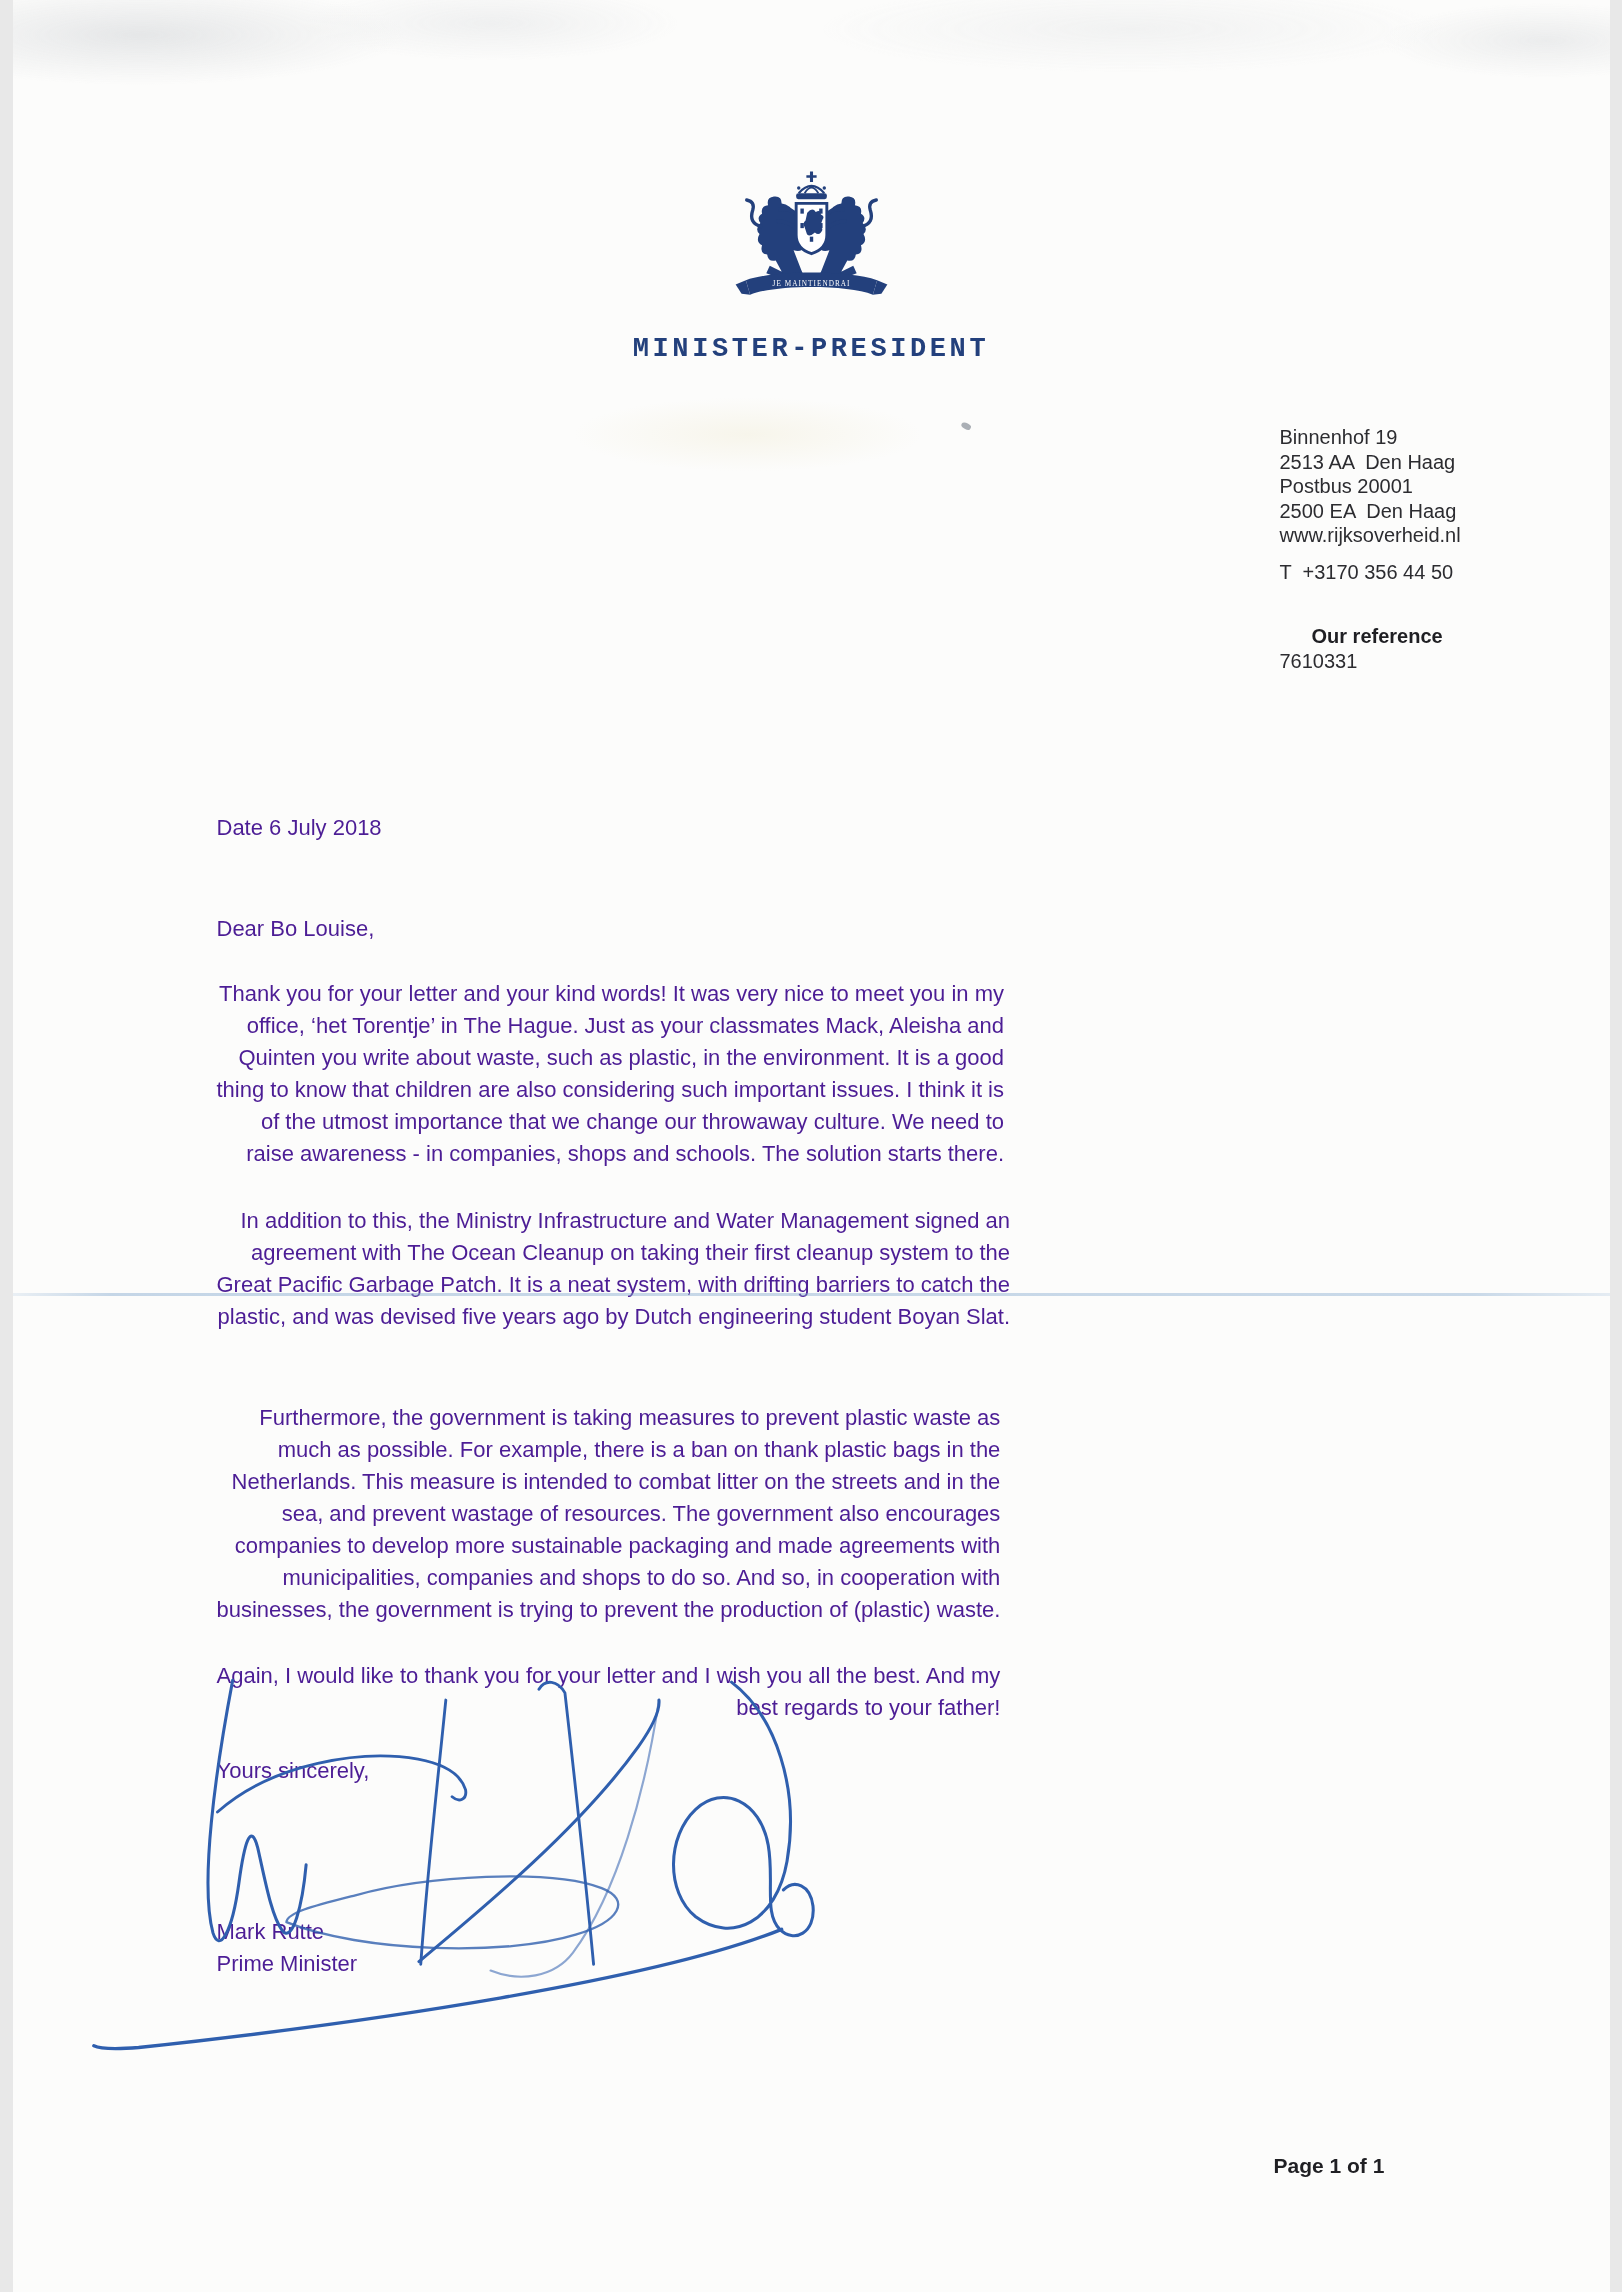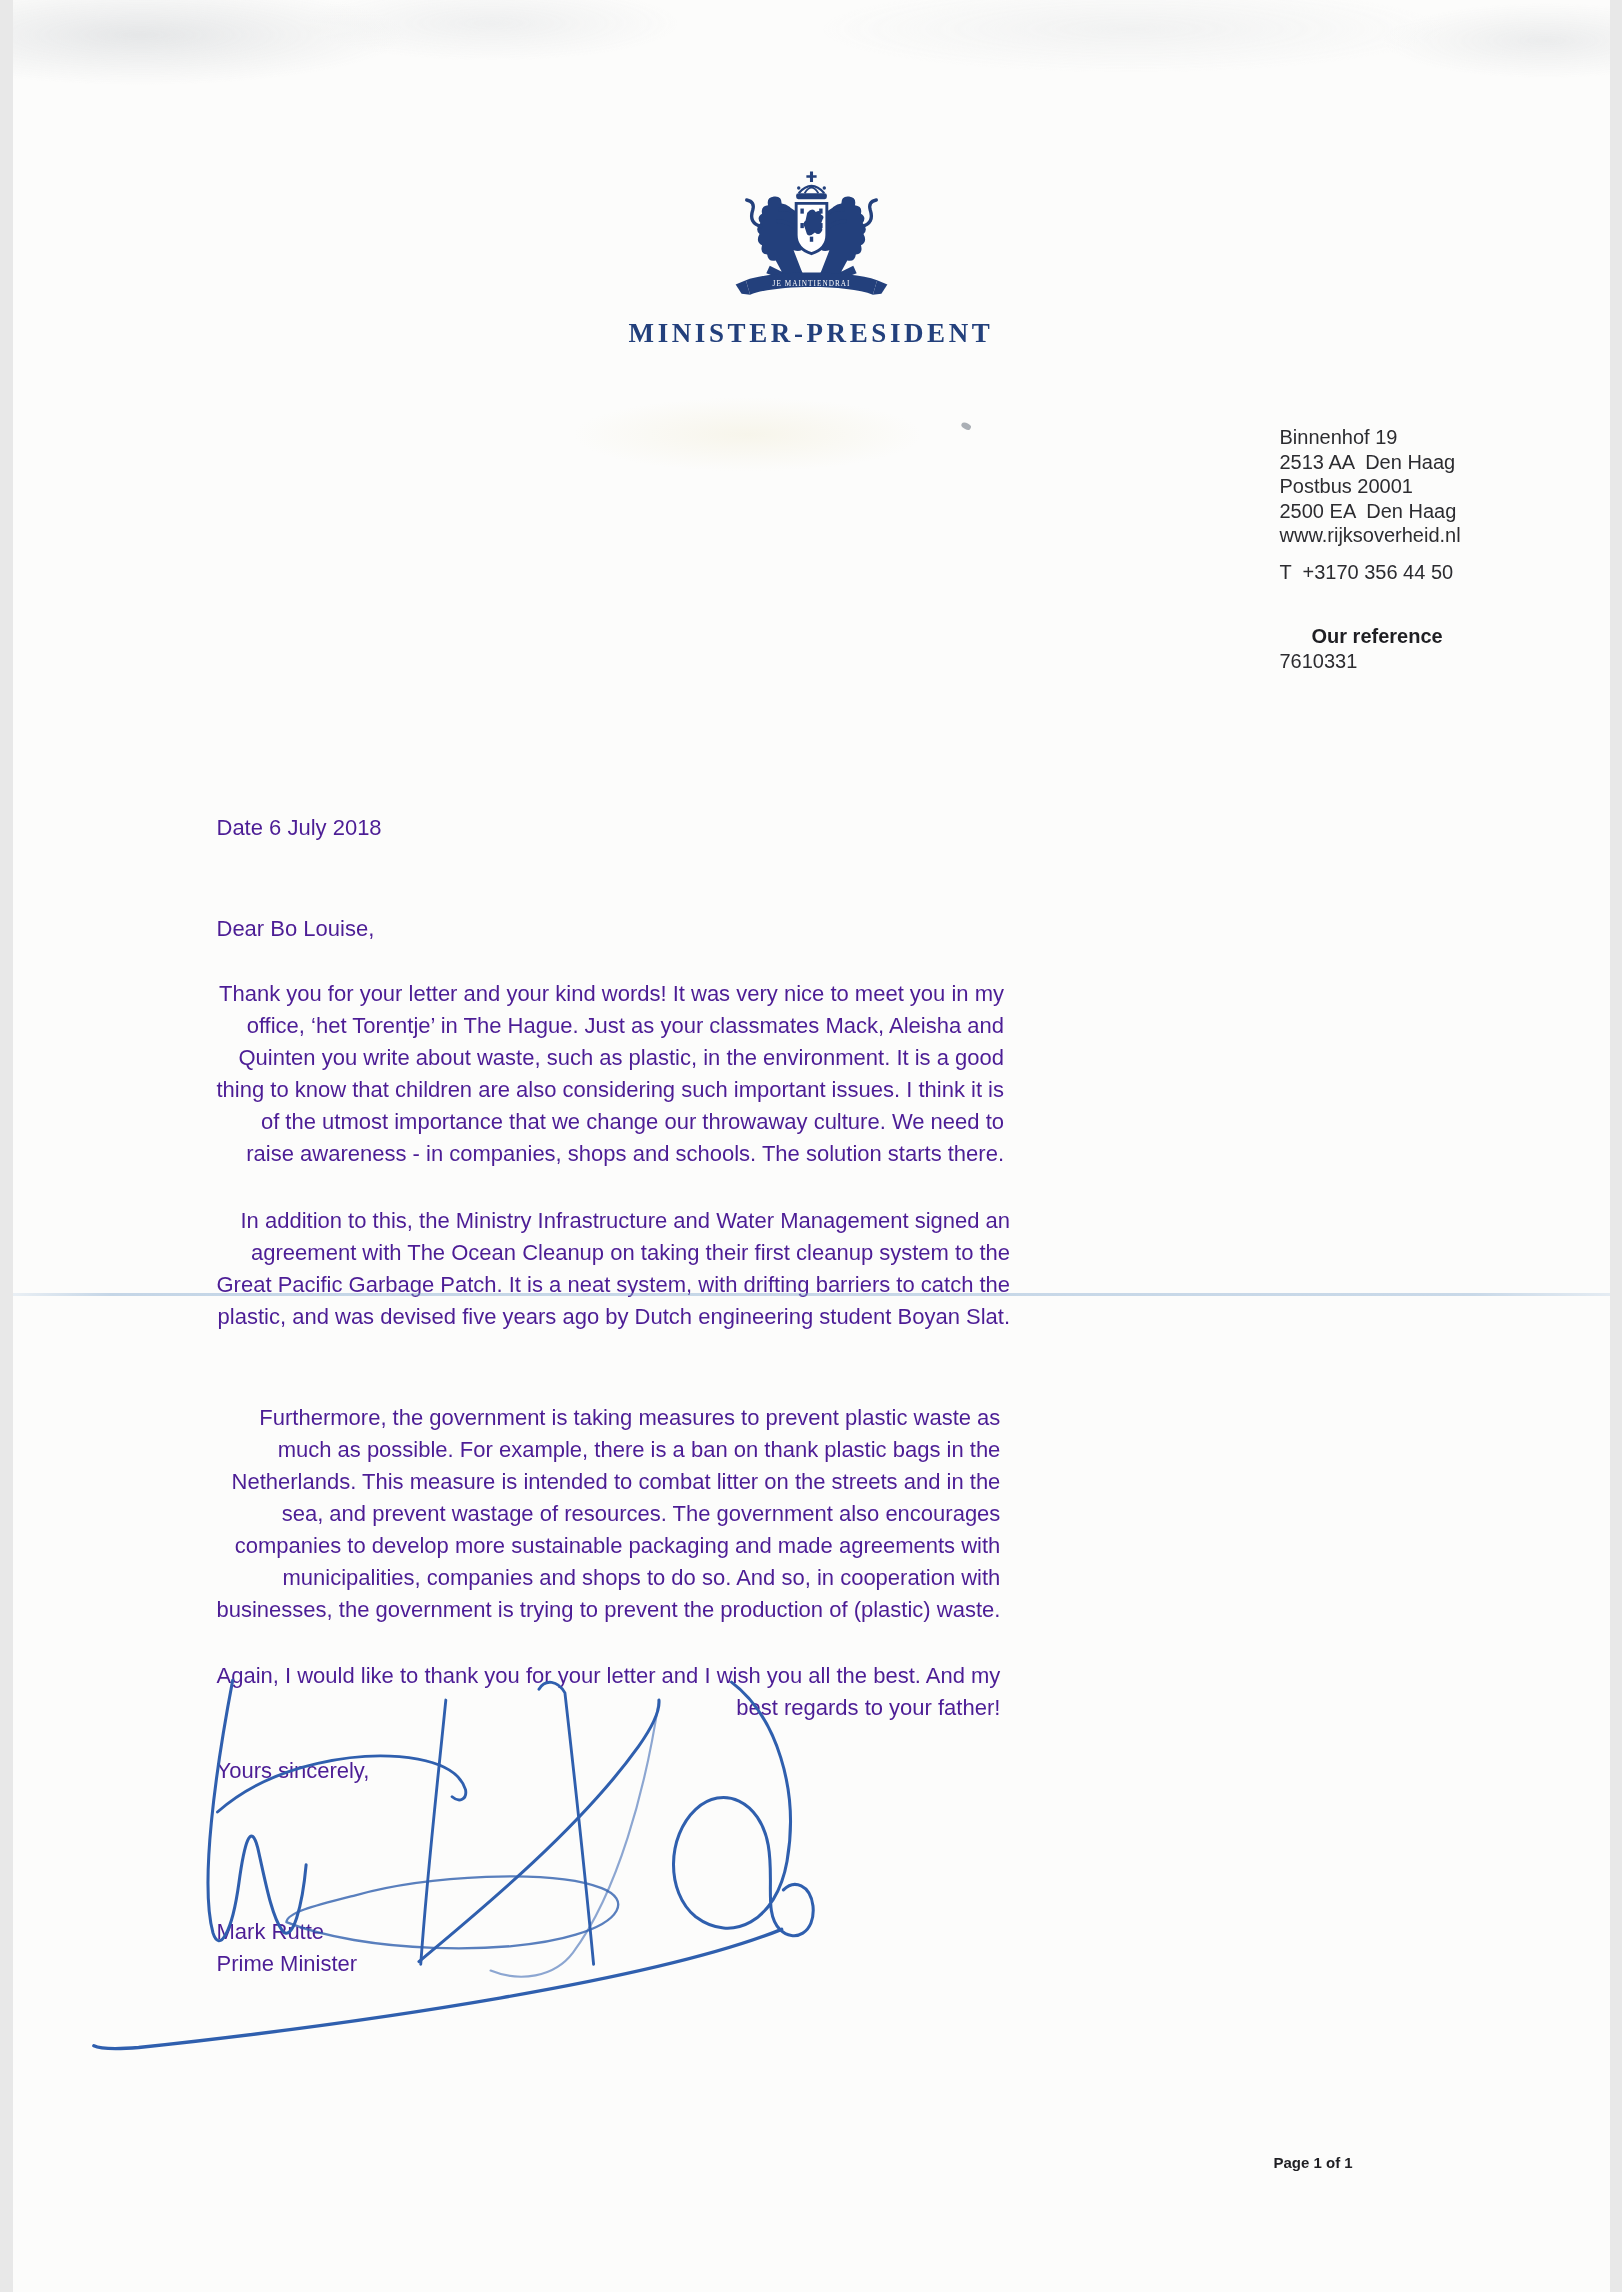--- a/index.html
+++ b/index.html
@@ -23,39 +23,39 @@
     background:radial-gradient(ellipse 50% 50% at 50% 50%, rgba(238,232,205,.35), transparent 75%);
   }
   .speck{
     position:absolute;left:948px;top:423px;width:9.9px;height:6.3px;border-radius:60% 40% 50% 50%;
     background:#8f959d;transform:rotate(32deg);opacity:.75;
   }
   
   .letterhead{position:absolute;left:0;top:170px;width:100%;text-align:center;}
   .crest{display:block;margin:0 auto;}
   .lh-title{
-    margin-top:7px;font-family:Liberation Serif, serif;font-weight:bold;
+    margin-top:23px;font-family:Liberation Mono, monospace;font-weight:bold;
     font-size:27px;letter-spacing:3.6px;color:#23407c;
   }
   
   .contact{position:absolute;left:1267px;top:425px;font-size:20px;line-height:24.6px;color:#2c2c30;}
   .addr-line{white-space:pre;}
   .phone{margin-top:12.5px;white-space:pre;}
   .ref-label{margin-top:39px;font-weight:bold;color:#1f1f23;margin-left:32px;}
   
   .line,.pline{font-size:22px;line-height:32px;white-space:pre;color:#4c1d95;text-align:right;}
   .abs{position:absolute;left:204px;}
   .para{position:absolute;left:204px;}
   
   .scan-line{
     position:absolute;left:0;top:1293px;width:1623px;height:2.7px;
     background:linear-gradient(90deg,rgba(130,168,206,.15),rgba(130,168,206,.45) 6%,rgba(130,168,206,.42) 90%,rgba(130,168,206,.15));
   }
   .signature{position:absolute;left:54px;top:1664px;}
-  .footer{position:absolute;left:1261px;top:2154px;font-size:15px;font-weight:bold;color:#1f1f23;}
+  .footer{position:absolute;left:1261px;top:2154px;font-size:21px;font-weight:bold;color:#1f1f23;}
   .navy{fill:#23407c;}
   .navy-s{stroke:#23407c;fill:none;}
 </style>
 </head>
 <body>
 
 <div class="page">
 
   <div class="scan-noise"></div>
   <div class="smudge"></div>

